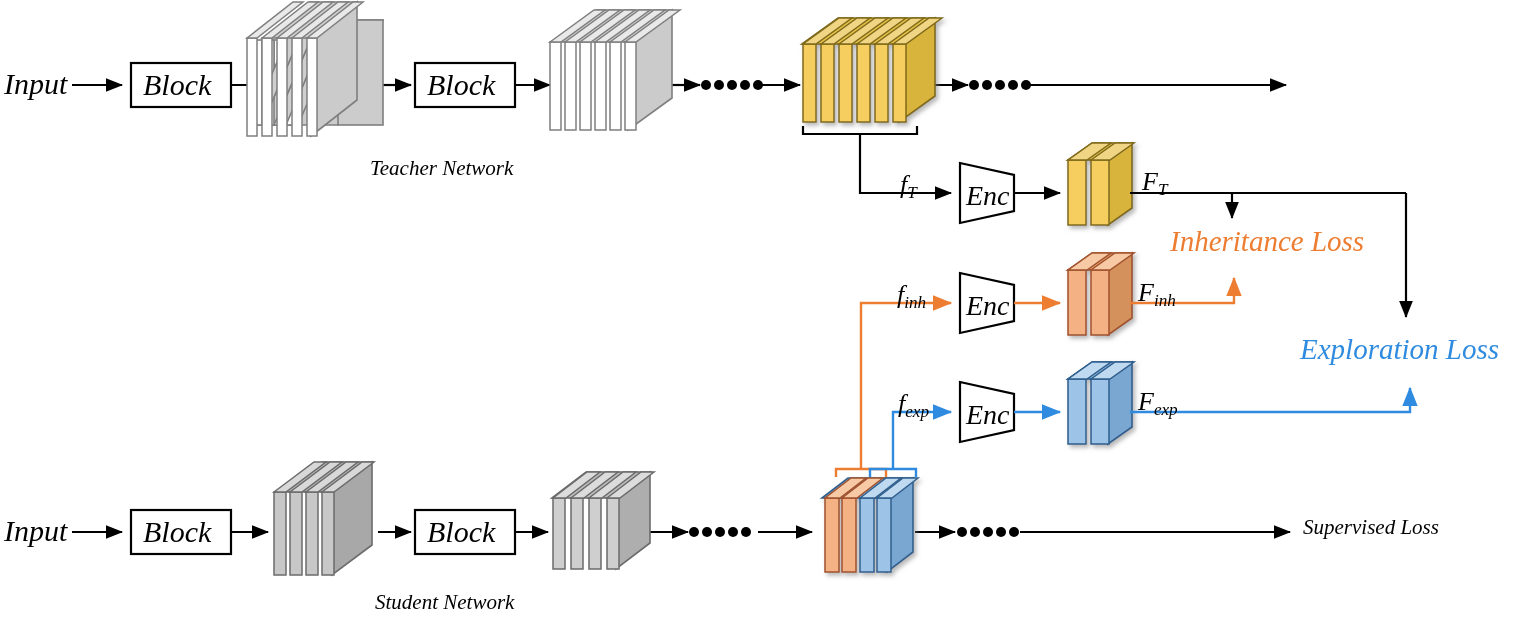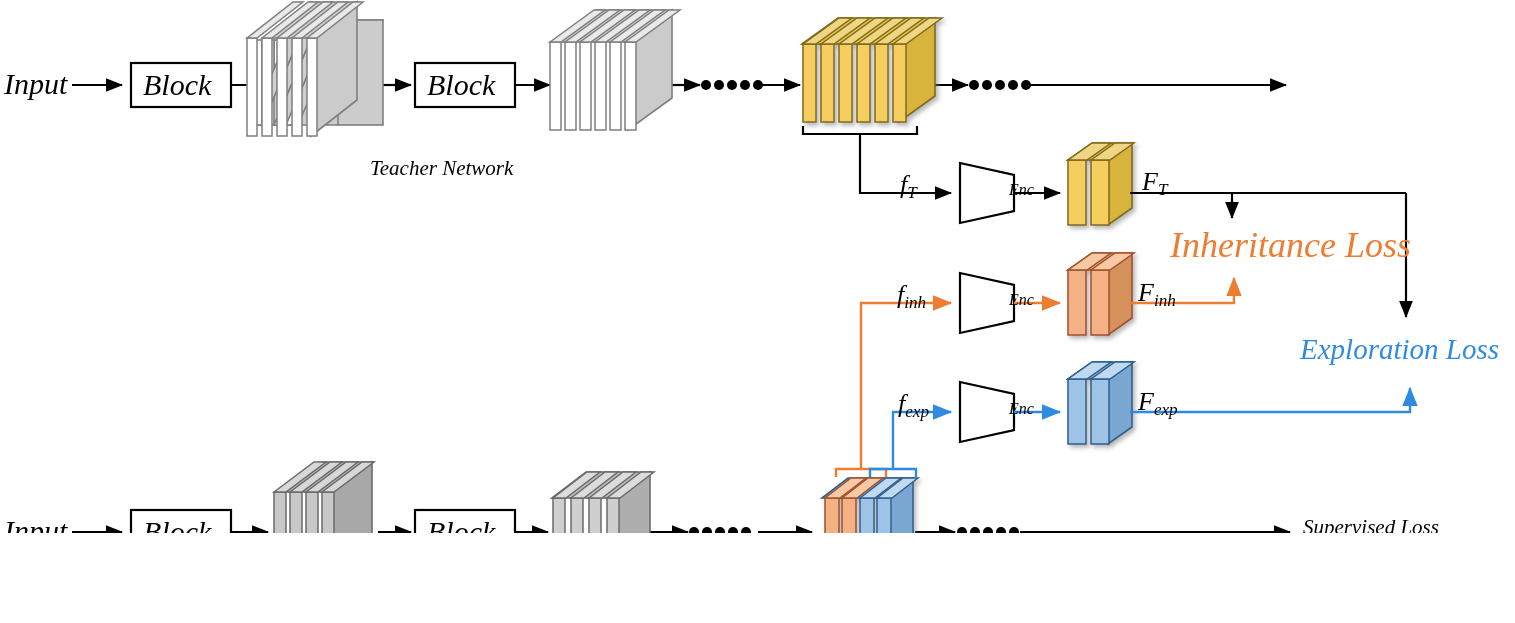--- a/index.html
+++ b/index.html
@@ -3,21 +3,21 @@
 <meta charset="utf-8">
 <style>
   html, body {
     margin: 0;
     padding: 0;
     background: #ffffff;
   }
   #stage {
     position: relative;
     width: 1515px;
-    height: 533px;
+    height: 623px;
     background: #ffffff;
     overflow: hidden;
     font-family: "Liberation Serif", "DejaVu Serif", serif;
   }
   #stage svg {
     position: absolute;
     left: 0;
     top: 0;
     width: 1515px;
     height: 623px;
@@ -25,23 +25,23 @@
   .lbl {
     position: absolute;
     font-family: "Liberation Serif", "DejaVu Serif", serif;
     font-style: italic;
     color: #000000;
     white-space: nowrap;
     line-height: 1;
   }
   .lbl-big   { font-size: 30px; }
   .lbl-mid   { font-size: 21px; }
-  .lbl-enc   { font-size: 16px; margin-left: 43px; }
+  .lbl-enc   { font-size: 28px; }
   .lbl-f     { font-size: 26px; margin-top: 12px; }
-  .loss-inh  { color: #ED7D31; font-size: 36px; }
+  .loss-inh  { color: #ED7D31; font-size: 29px; }
   .loss-exp  { color: #2E8BE0; font-size: 29px; }
   .sub {
     font-size: 0.66em;
     vertical-align: -0.28em;
     font-style: italic;
   }
 </style>
 </head>
 <body>
 
@@ -379,14 +379,15 @@
     <span>F</span><span class="sub">exp</span>
   </div>
 
   <div class="lbl loss-inh" style="left:1170px; top:227px;">Inheritance Loss</div>
   <div class="lbl lbl-mid" style="left:1303px; top:517px;">Supervised Loss</div>
   <div class="lbl loss-exp" style="left:1300px; top:335px;">Exploration Loss</div>
 
   <div class="lbl lbl-big" style="left:4px; top:516px;">Input</div>
   <div class="lbl lbl-big" style="left:143px; top:517px;">Block</div>
   <div class="lbl lbl-big" style="left:427px; top:517px;">Block</div>
+  <div class="lbl lbl-mid" style="left:375px; top:592px;">Student Network</div>
 
 </div>
 
 </body></html>

